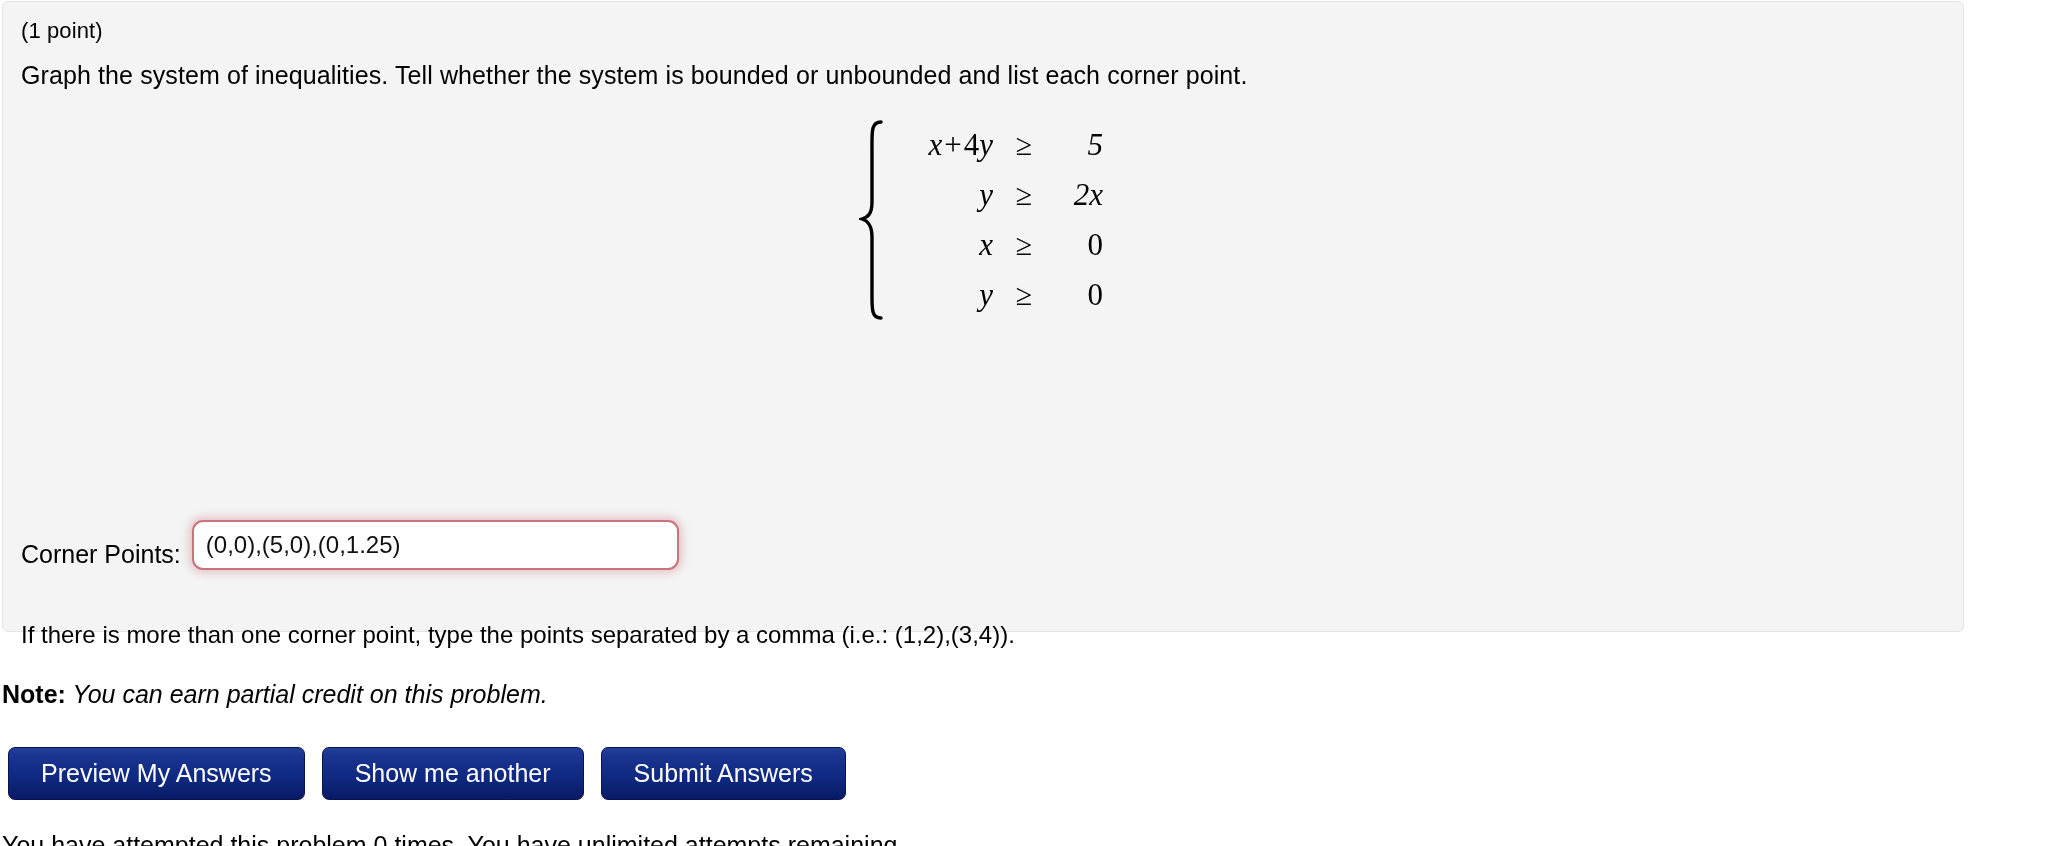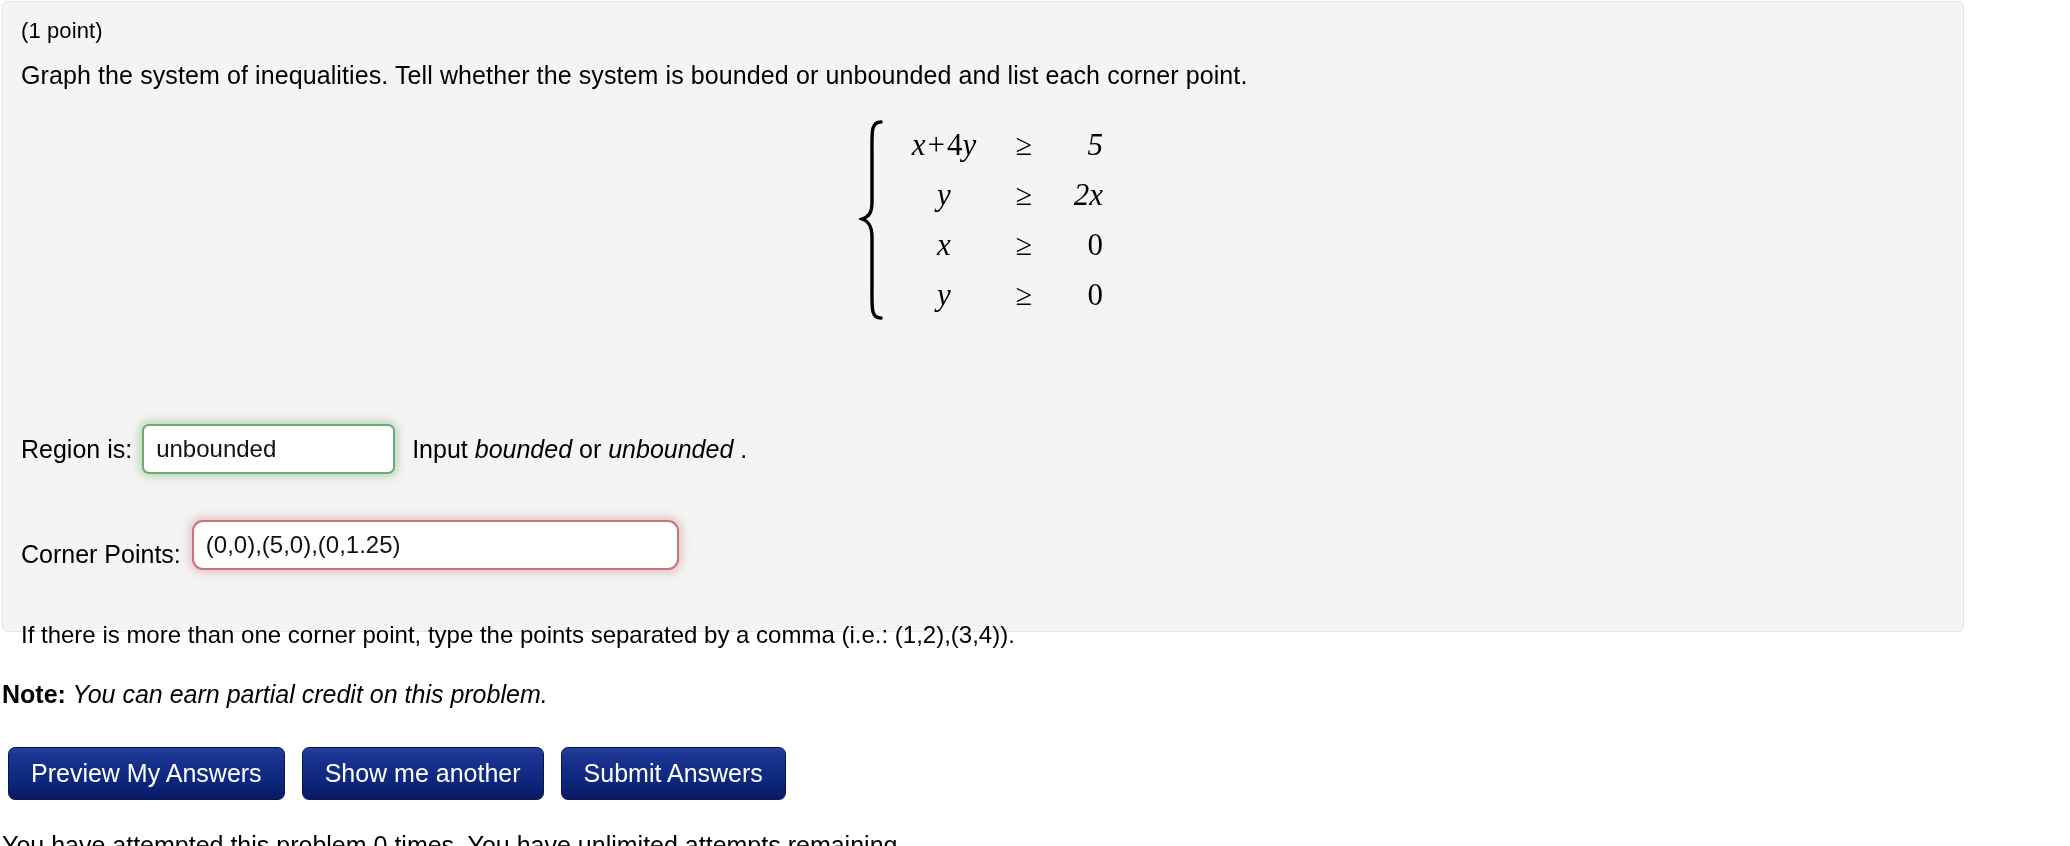--- a/index.html
+++ b/index.html
@@ -65,21 +65,21 @@
 
   .system-rows {
     display: grid;
     grid-template-columns: 100px 58px 62px;
     grid-auto-rows: 50px;
     align-items: center;
     font-family: "Liberation Serif", "DejaVu Serif", serif;
     font-size: 31px;
     padding-left: 8px;
   }
-  .sys-lhs  { text-align: center; font-style: italic; white-space: nowrap; padding-right: 2px;}
+  .sys-lhs  { text-align: right; font-style: italic; white-space: nowrap; padding-right: 2px;}
   .sys-rel  { text-align: center; font-style: normal; font-size: 30px; }
   .sys-rhs  { text-align: right; font-style: italic; padding-right: 12px; white-space: nowrap;}
   .sys-lhs .num, .sys-rhs .num { font-style: normal; }
   .sys-lhs .op { font-style: normal; padding: 0 2px; }
 
   
   .row-region {
     position: absolute;
     left: 18px;
     top: 419px;
@@ -166,21 +166,21 @@
   }
   .ww-button {
     height: 53px;
     border: 1px solid #0a1550;
     border-radius: 7px;
     background: linear-gradient(180deg, #22409b 0%, #1a3490 16%, #102a82 55%, #081a66 100%);
     color: #ffffff;
     font-family: "Liberation Sans", sans-serif;
     font-size: 25px;
     line-height: 51px;
-    padding: 0 22px;
+    padding: 0 32px;
     box-sizing: border-box;
     white-space: nowrap;
     cursor: pointer;
     text-align: center;
   }
 
   .attempts-line {
     position: absolute;
     left: 2px;
     top: 830px;
@@ -228,25 +228,20 @@
       <div class="sys-rhs"><span class="num">0</span></div>
 
       <div class="sys-lhs">
         <span>y</span>
       </div>
       <div class="sys-rel">≥</div>
       <div class="sys-rhs"><span class="num">0</span></div>
     </div>
   </div>
 
-  <div class="row-region">
-    <span class="field-label">Region is:</span>
-    <input class="answer-input correct" type="text" value="unbounded" style="">
-    <span class="input-hint"><span>Input </span><i>bounded</i><span> or </span><i>unbounded</i><span> .</span></span>
-  </div>
 
   <div class="row-corner">
     <span class="field-label">Corner Points:</span>
     <input class="answer-input incorrect" type="text" value="(0,0),(5,0),(0,1.25)" style="">
   </div>
 
   <div class="corner-help">If there is more than one corner point, type the points separated by a comma (i.e.: (1,2),(3,4)).</div>
 </div>
 
 <div class="note-line"><b>Note:</b><i> You can earn partial credit on this problem.</i></div>

